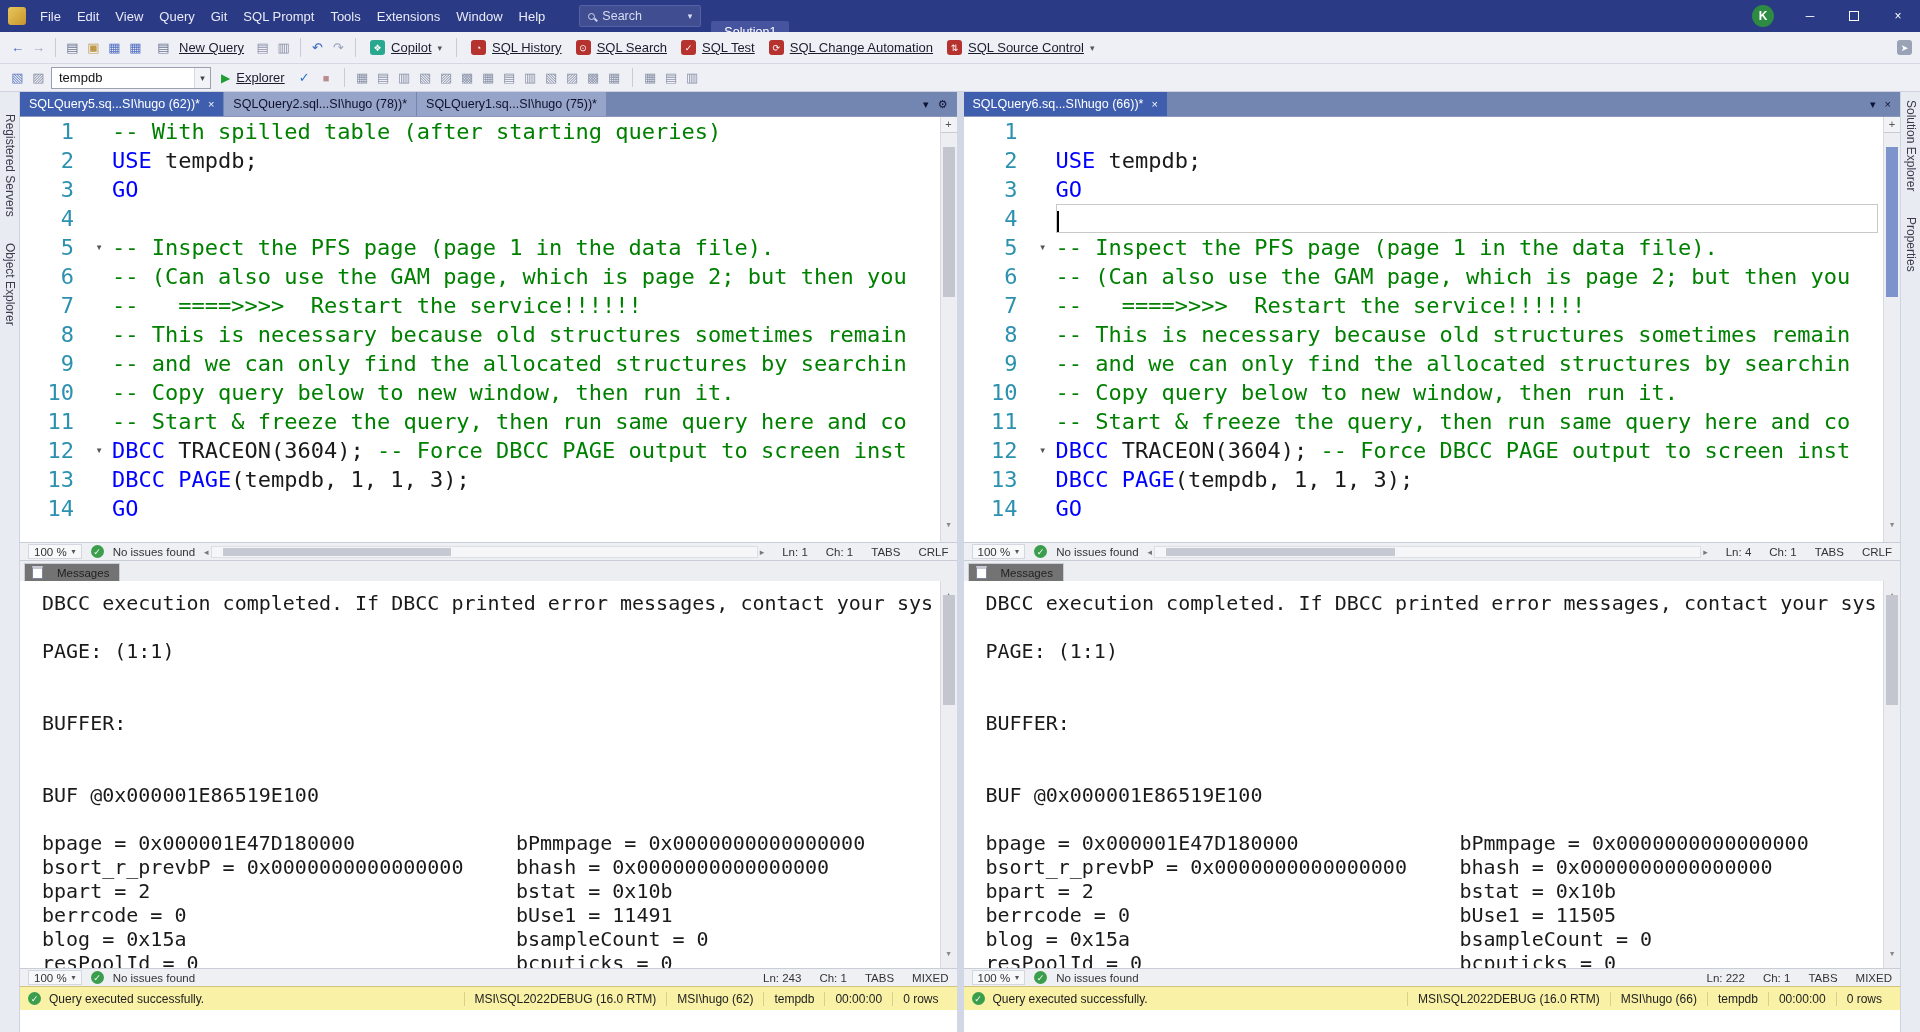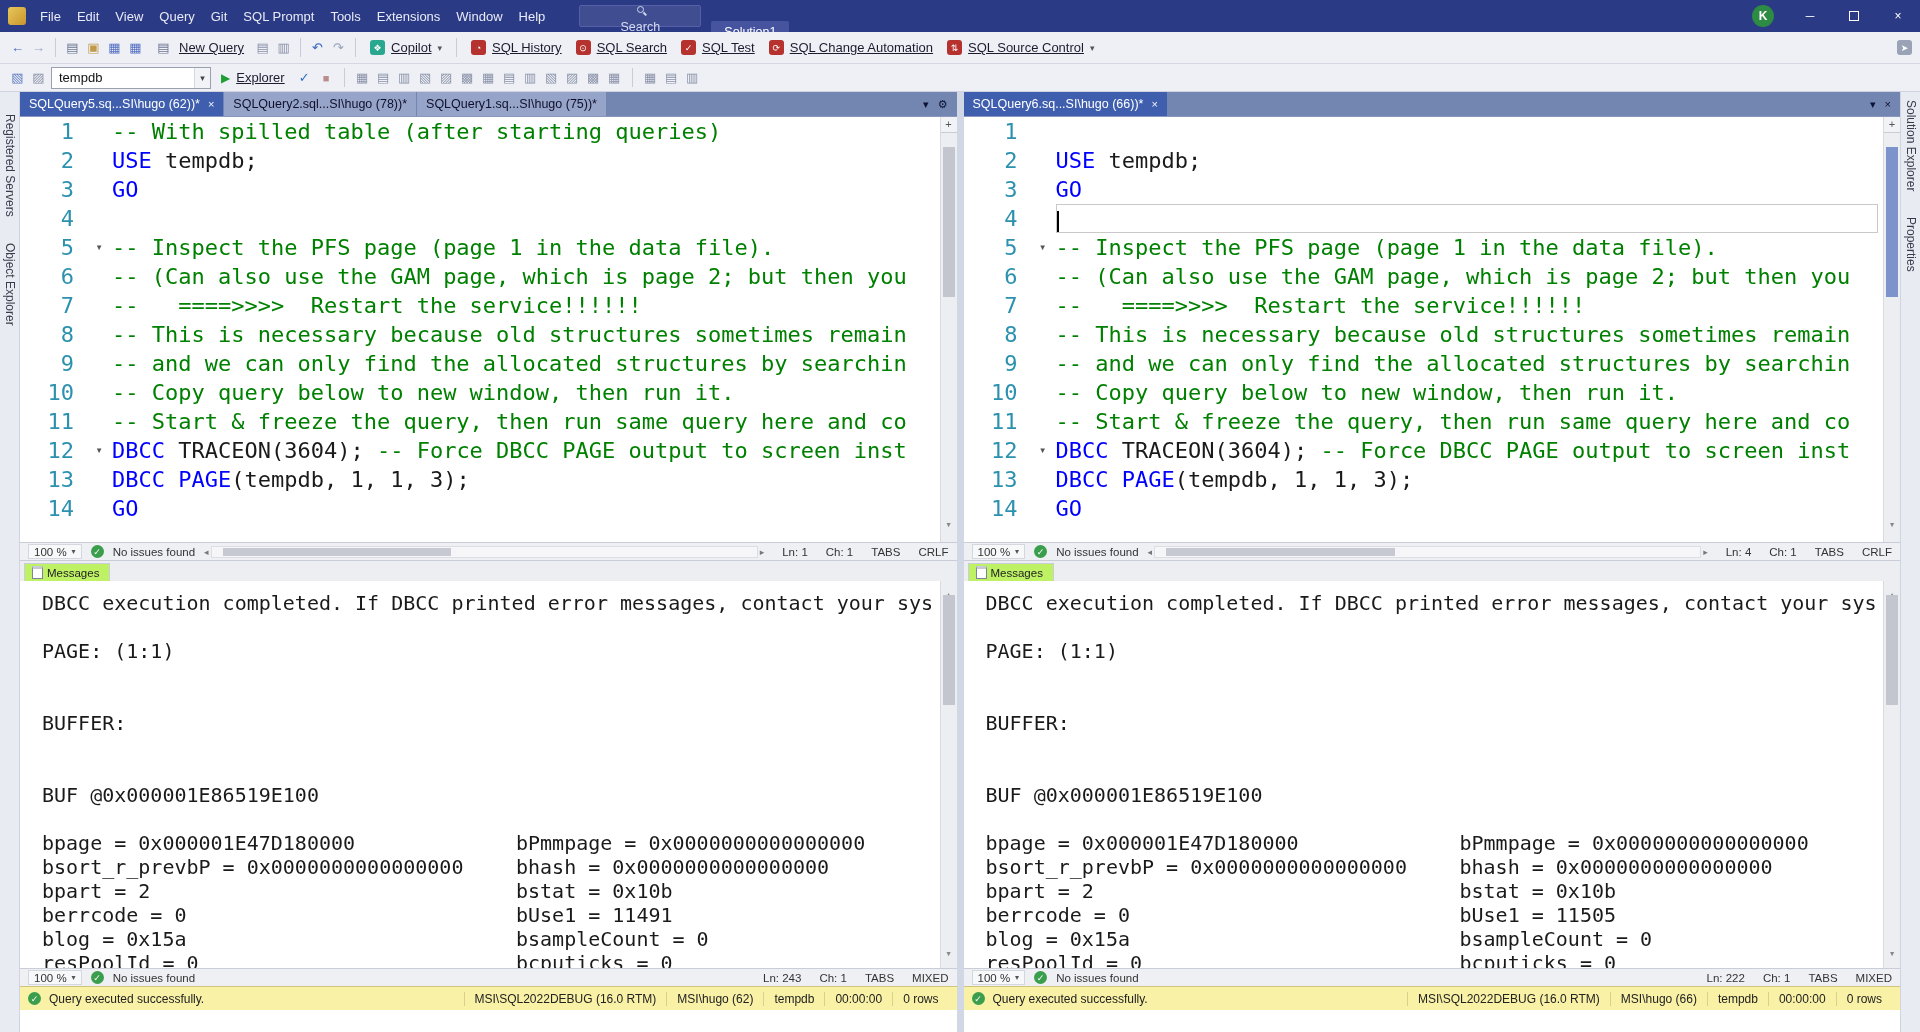--- a/index.html
+++ b/index.html
@@ -9,21 +9,21 @@
   *{box-sizing:border-box;}
   html,body{margin:0;padding:0;}
   body{width:1920px;height:1032px;overflow:hidden;font-family:"Liberation Sans",sans-serif;background:#fff;}
   .w{width:1920px;height:1032px;display:flex;flex-direction:column;}
 
   
   .titlebar{height:32px;background:var(--c-title);display:flex;align-items:center;color:#fff;flex:none;padding-left:8px;}
   .appicon{width:18px;height:18px;border-radius:3px;background:linear-gradient(135deg,#e8c85a,#c9952e);margin-right:6px;flex:none;}
   .menus{display:flex;align-items:center;}
   .menu-item{padding:0 8px;font-size:13px;color:#e8eaf6;cursor:default;}
-  .searchbox{margin-left:26px;width:122px;height:22px;border:1px solid #5560a8;background:rgba(255,255,255,.10);border-radius:2px;display:flex;align-items:center;gap:7px;padding:0 8px;color:#d7dcf2;font-size:12.5px;flex-direction:column;}
+  .searchbox{margin-left:26px;width:122px;height:22px;border:1px solid #5560a8;background:rgba(255,255,255,.10);border-radius:2px;display:flex;align-items:center;gap:7px;padding:0 8px;color:#d7dcf2;font-size:12.5px;}
   .mag{width:7px;height:7px;border:1.5px solid #cfd6ee;border-radius:50%;position:relative;flex:none;}
   .mag::after{content:'';position:absolute;width:4px;height:1.5px;background:#cfd6ee;transform:rotate(45deg);right:-4px;bottom:-2px;}
   .searchbox .dd{margin-left:auto;font-size:9px;}
   .solution{margin-left:10px;background:#46549f;color:#fff;font-size:12.5px;padding:4px 13px;border-radius:2px;margin-top:32px;}
   .tspace{flex:1;}
   .avatar{width:22px;height:22px;border-radius:50%;background:#2e8b44;color:#fff;font-size:12px;font-weight:bold;display:flex;align-items:center;justify-content:center;margin-right:14px;}
   .wbtn{width:44px;height:32px;display:flex;align-items:center;justify-content:center;color:#fff;font-size:12px;}
   .maxbox{width:10px;height:10px;border:1.2px solid #fff;display:inline-block;}
 
   
@@ -91,21 +91,21 @@
   .sttext{white-space:nowrap;}
   .hsb{flex:1;display:flex;align-items:center;gap:2px;min-width:0;}
   .ha{font-size:9px;color:#777;}
   .htrack{flex:1;height:12px;background:#f6f6f8;border:1px solid #dcdee6;position:relative;}
   .hthumb{position:absolute;left:2%;top:1px;bottom:1px;width:42%;background:#c6c9d2;}
   .pos{white-space:nowrap;margin-left:9px;}
   .stspace{flex:1;}
 
   
   .msgtabs{height:21px;background:#edeef2;border-top:1px solid #c9cdd8;display:flex;align-items:flex-end;padding-left:4px;flex:none;}
-  .msgtab{background:#bef264;border:1px solid #c9cdd8;border-bottom:none;font-size:11.5px;color:#222;padding:2px 10px 2px 7px;display:flex;align-items:center;gap:4px;}
+  .msgtab{background:#737373;border:1px solid #c9cdd8;border-bottom:none;font-size:11.5px;color:#222;padding:2px 10px 2px 7px;display:flex;align-items:center;gap:14px;}
   .msgicon{width:11px;height:13px;background:#fff;border:1px solid #7d8498;border-top:3px solid #c7cad4;flex:none;}
   .msgs{height:387px;position:relative;overflow:hidden;background:#fff;font-family:"DejaVu Sans Mono","Liberation Mono",monospace;font-size:20px;line-height:24px;color:#1a1a1a;flex:none;}
   .msglines{padding:10px 24px 0 22px;}
   .ml{display:flex;min-height:24px;}
   .mc1{width:474px;flex:none;white-space:pre;}
   .mc2{white-space:pre;}
   .msb{position:absolute;right:0;top:0;bottom:0;}
 
   
   .ybar{height:24px;background:var(--c-ybar);border-top:1px solid #cfc47e;display:flex;align-items:center;gap:8px;padding:0 8px;font-size:12px;color:#222;flex:none;}

